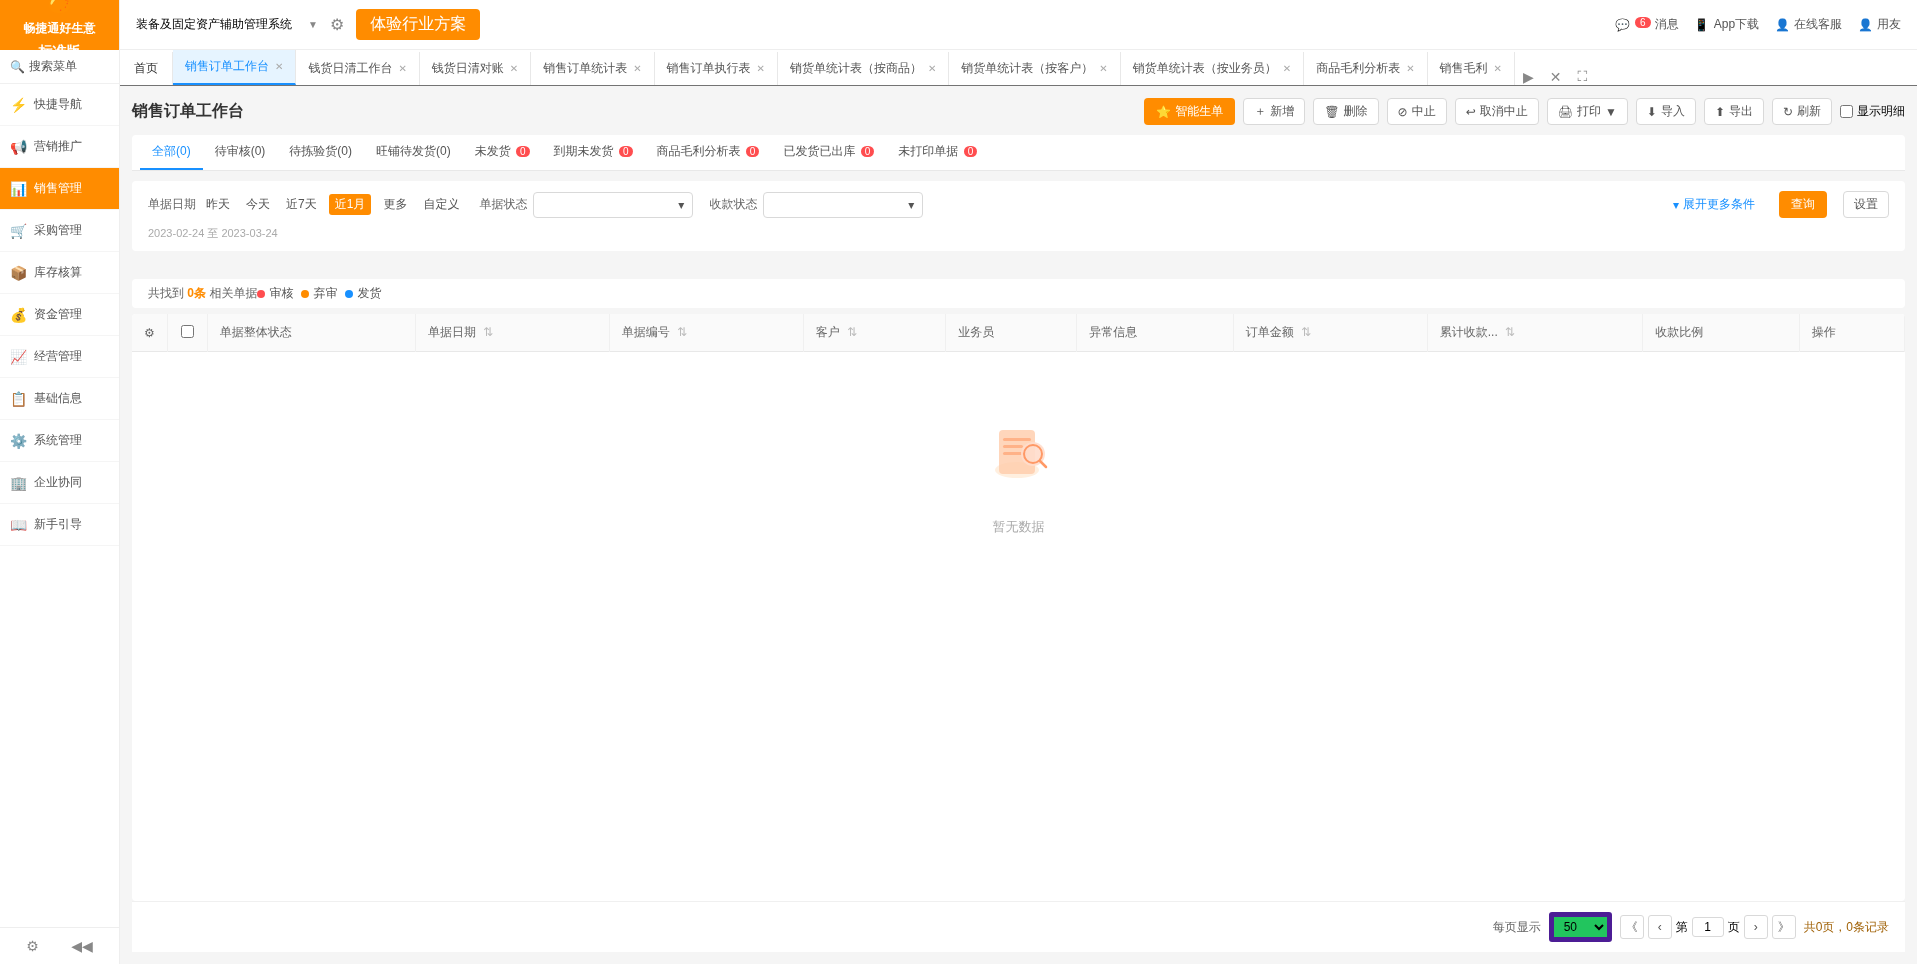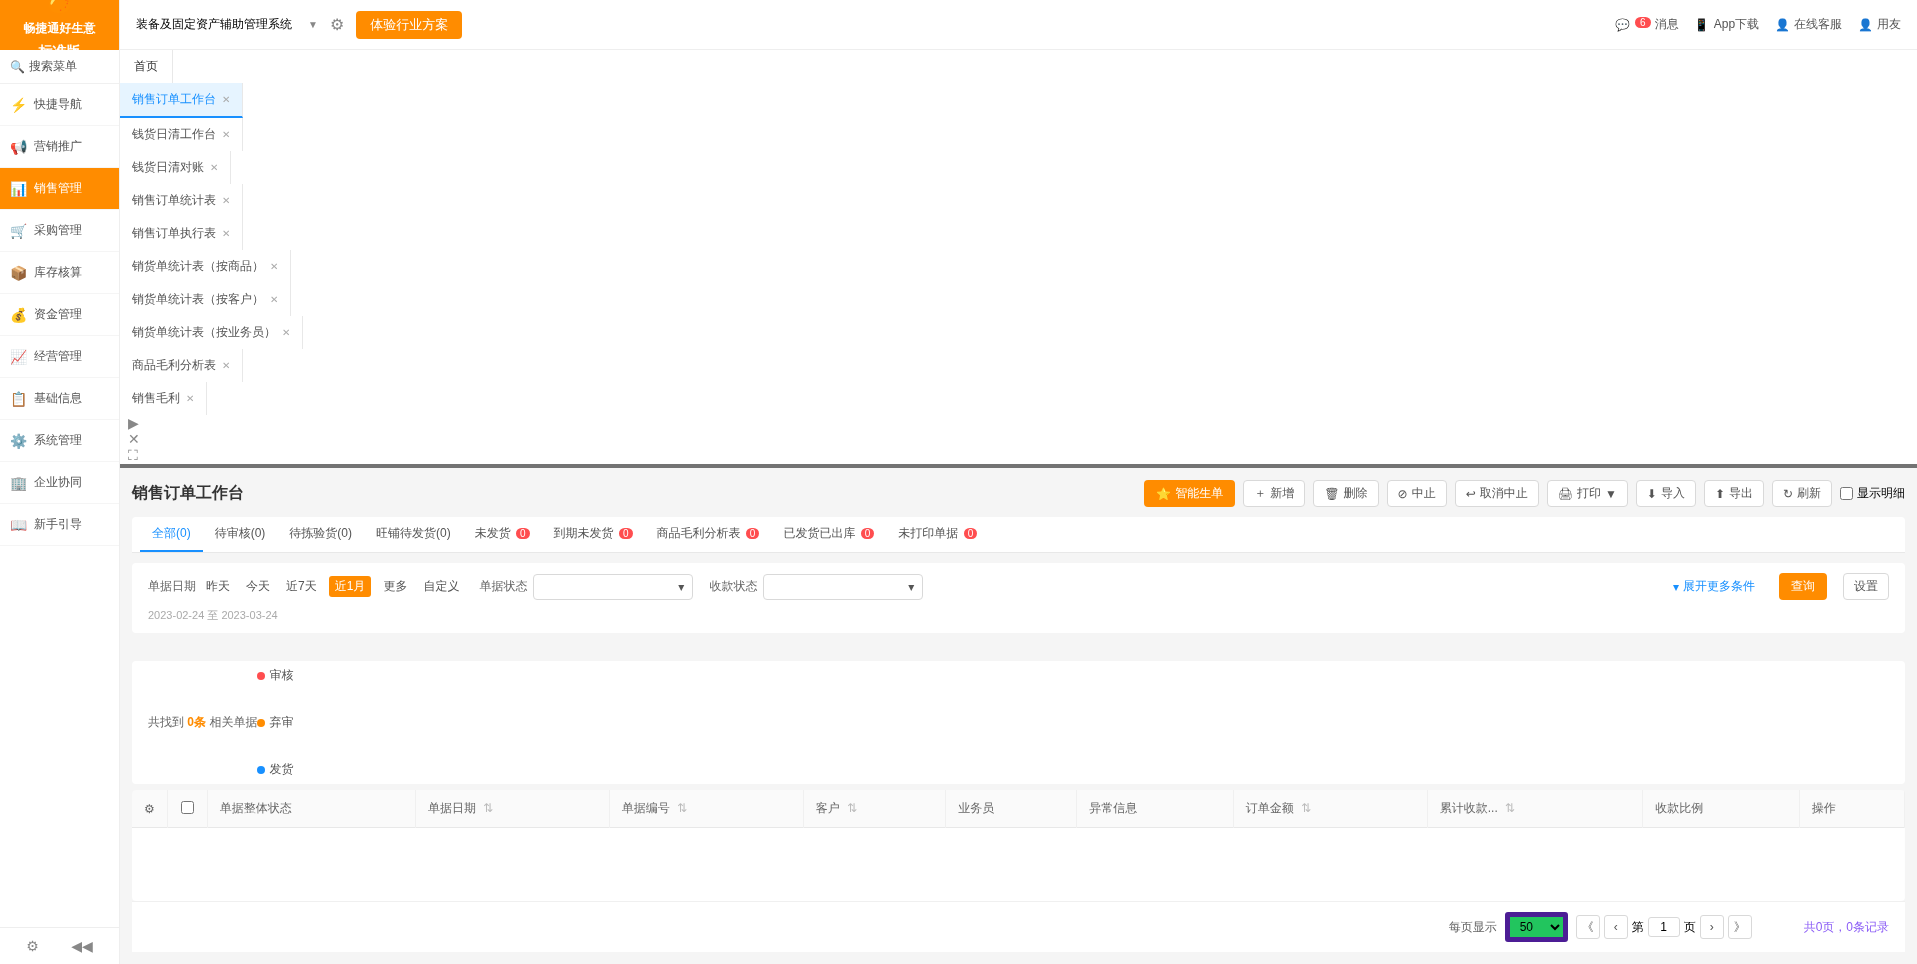--- a/index.html
+++ b/index.html
@@ -17,27 +17,27 @@
     .sidebar-bottom { margin-top: auto; display: flex; align-items: center; justify-content: space-around; padding: 10px; border-top: 1px solid #eee; }
     .sidebar-bottom-btn { color: #888; cursor: pointer; font-size: 14px; }
 
     
     .main { flex: 1; display: flex; flex-direction: column; overflow: hidden; }
 
     
     .top-header { height: 50px; background: #fff; display: flex; align-items: center; padding: 0 16px; border-bottom: 1px solid #eee; gap: 12px; }
     .top-header .dropdown-arrow { color: #888; font-size: 10px; margin-left: 4px; }
     .top-header .settings-icon { color: #888; font-size: 16px; cursor: pointer; }
-    .top-header .industry-btn { background: #ff8c00; color: #fff; border: none; padding: 5px 14px; border-radius: 4px; cursor: pointer; font-size: 13px; }
+    .top-header .industry-btn { background: #ff8c00; color: #fff; border: none; padding: 5px 14px; border-radius: 4px; cursor: pointer; font-size: 16px; }
     .top-header .right-actions { margin-left: auto; display: flex; align-items: center; gap: 16px; color: #555; }
     .top-header .right-actions .action-item { display: flex; align-items: center; gap: 4px; cursor: pointer; font-size: 12px; }
     .badge { background: #ff4d4f; color: #fff; font-size: 10px; border-radius: 8px; padding: 0 4px; min-width: 16px; text-align: center; position: relative; top: -2px; }
 
     
-    .tab-bar { background: #fff; display: flex; align-items: flex-start; border-bottom: 4px solid #737373; overflow: hidden; min-height: 36px; flex-direction: column; }
+    .tab-bar { background: #fff; display: flex; align-items: flex-end; border-bottom: 1px solid #737373; overflow: hidden; min-height: 36px; }
     .tab-item { display: flex; align-items: center; padding: 8px 12px; border-right: 1px solid #e8e8e8; white-space: nowrap; cursor: pointer; color: #555; font-size: 12px; flex-shrink: 0; }
     .tab-item.active { background: #e6f4ff; color: #1890ff; border-bottom: 2px solid #1890ff; }
     .tab-item .close-tab { margin-left: 6px; color: #aaa; font-size: 10px; cursor: pointer; }
     .tab-home { padding: 8px 14px; color: #333; cursor: pointer; font-size: 12px; border-right: 1px solid #e8e8e8; }
     .tab-nav-btn { padding: 0 8px; color: #888; cursor: pointer; font-size: 14px; display: flex; align-items: center; }
     .tab-close-btn { padding: 0 8px; color: #888; cursor: pointer; font-size: 14px; }
     .tab-maximize-btn { padding: 0 8px; color: #888; cursor: pointer; font-size: 14px; }
 
     
     .content-area { flex: 1; display: flex; flex-direction: column; overflow: hidden; background: #f5f5f5; padding: 12px; }
@@ -64,21 +64,21 @@
     .filter-date-opt { color: #555; cursor: pointer; padding: 2px 4px; }
     .filter-date-opt.highlighted { color: #fff; background: #ff8c00; border-radius: 3px; padding: 2px 6px; }
     .filter-date-range { color: #aaa; font-size: 11px; }
     .filter-select { border: 1px solid #d9d9d9; border-radius: 4px; padding: 3px 8px; color: #555; background: #fff; width: 160px; height: 26px; cursor: pointer; display: flex; align-items: center; justify-content: space-between; }
     .expand-btn { color: #1890ff; cursor: pointer; display: flex; align-items: center; gap: 4px; margin-left: auto; }
 
     
     .summary-bar { display: flex; align-items: center; justify-content: flex-start; padding: 6px 16px; background: #fff; margin-bottom: 6px; border-radius: 4px; margin-top: 20px; }
     .summary-text { color: #666; font-size: 12px; }
     .summary-text strong { color: #ff8c00; }
-    .summary-actions { display: flex; gap: 30px; flex-direction: column; }
+    .summary-actions { display: flex; gap: 8px; }
     .summary-action { color: #555; cursor: pointer; display: flex; align-items: center; gap: 4px; font-size: 12px; }
     .dot-red { width: 8px; height: 8px; border-radius: 50%; background: #ff4d4f; display: inline-block; }
     .dot-orange { width: 8px; height: 8px; border-radius: 50%; background: #ff8c00; display: inline-block; }
     .dot-blue { width: 8px; height: 8px; border-radius: 50%; background: #1890ff; display: inline-block; }
 
     
     .table-container { background: #fff; flex: 1; overflow: auto; border-radius: 4px; }
     table { width: 100%; border-collapse: collapse; }
     thead tr { background: #fafafa; border-bottom: 1px solid #e8e8e8; }
     thead th { padding: 10px 12px; color: #666; font-weight: normal; text-align: left; white-space: nowrap; border-right: 1px solid #f0f0f0; }
@@ -91,21 +91,21 @@
     .empty-icon { font-size: 60px; margin-bottom: 12px; color: #ffb87a; }
     .empty-text { font-size: 13px; color: #aaa; }
 
     
     .pagination { display: flex; align-items: center; justify-content: flex-end; padding: 10px 16px; background: #fff; border-top: 1px solid #f0f0f0; gap: 8px; }
     .page-size-label { color: #666; }
     .page-size-select { border: 5px solid #4c1d95; border-radius: 3px; padding: 2px 6px; background: #22c55e; }
     .page-nav { display: flex; align-items: center; gap: 4px; }
     .page-nav-btn { width: 24px; height: 24px; display: flex; align-items: center; justify-content: center; border: 1px solid #d9d9d9; border-radius: 3px; cursor: pointer; color: #555; background: #fff; }
     .page-input { border: 1px solid #d9d9d9; border-radius: 3px; width: 32px; text-align: center; padding: 2px; }
-    .page-total { color: #8b5cf6; margin-left: 44px; }
+    .page-total { color: #a16207; }
 
     
     ::-webkit-scrollbar { width: 6px; height: 6px; }
     ::-webkit-scrollbar-thumb { background: #ccc; border-radius: 3px; }
     ::-webkit-scrollbar-track { background: #f5f5f5; }
   </style>
 </head>
 <body>
 
 <div class="sidebar">

